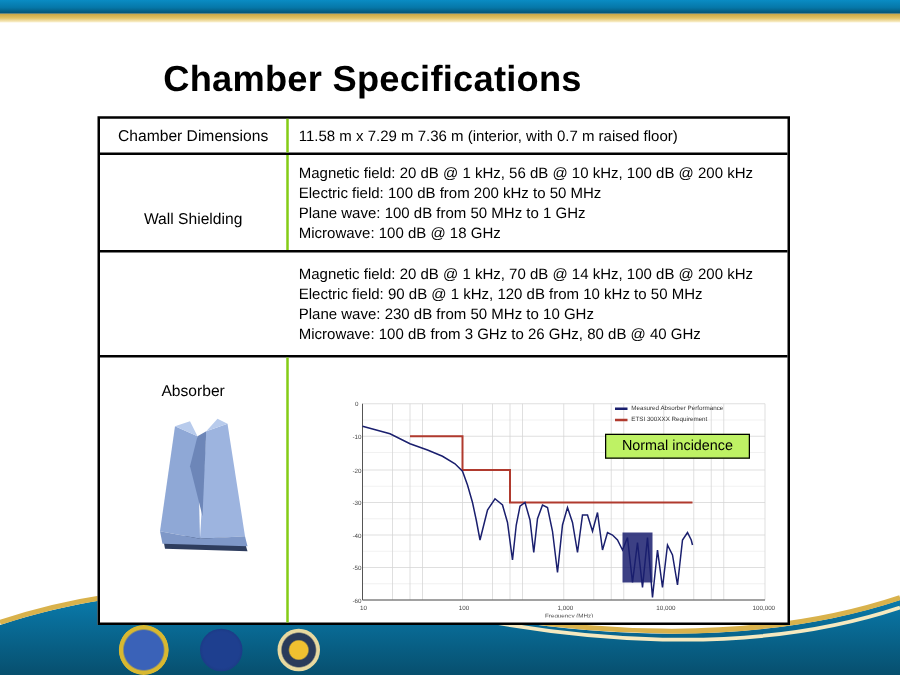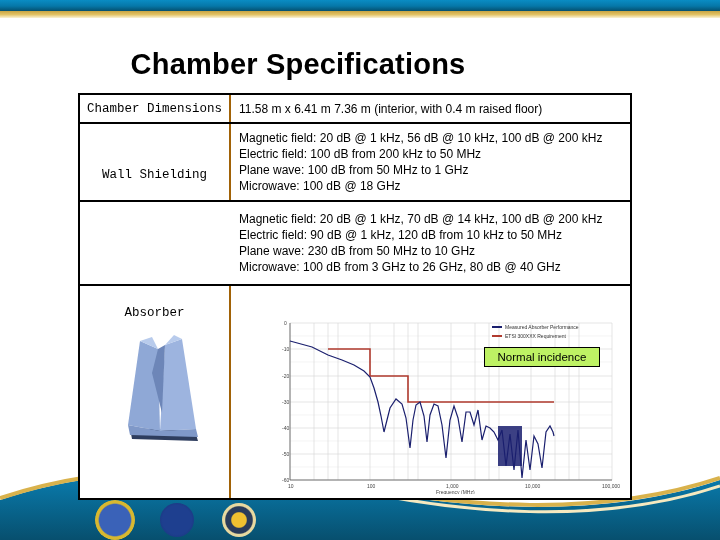--- a/index.html
+++ b/index.html
@@ -24,23 +24,23 @@
     
     .wave { position: absolute; left: 0; top: 440px; width: 720px; height: 100px; }
     .spec-table {
       position: absolute; left: 78px; top: 93px; width: 554px; height: 407px;
       border: 2px solid #000; box-sizing: border-box; background: #fff;
     }
     .row { position: absolute; left: 0; width: 100%; border-bottom: 2px solid #000; box-sizing: border-box; }
     .row.last { border-bottom: none; }
     .label-cell {
       position: absolute; left: 0; top: 0; width: 151px; height: 100%;
-      border-right: 2px solid #a16207; box-sizing: border-box;
+      border-right: 2px solid #84cc16; box-sizing: border-box;
       display: flex; align-items: center; justify-content: center;
-      font-family: Liberation Mono, monospace;
+      font-family: Liberation Sans, sans-serif;
       font-size: 12.5px; color: #000;
     }
     .value-cell {
       position: absolute; left: 159px; top: 0; right: 4px; height: 100%;
       font-family: "Liberation Sans", sans-serif; font-size: 12px; color: #000;
       line-height: 16px;
     }
     .value-line { white-space: nowrap; display: block; }
     .r1 { top: 0; height: 29px; }
     .r1 .value-cell { padding-top: 6px; }
@@ -85,21 +85,21 @@
   <path d="M0,58 C120,18 250,28 340,43 C460,68 600,78 720,38" stroke="#d9b24c" stroke-width="4" fill="none"></path>
   <path d="M340,47 C460,74 600,86 720,46" stroke="#f5e9c0" stroke-width="3" fill="none"></path>
 </svg>
 
 <div class="title">Chamber Specifications</div>
 
 <div class="spec-table">
   <div class="row r1">
     <div class="label-cell">Chamber Dimensions</div>
     <div class="value-cell">
-      <span class="value-line">11.58 m x 6.41 m 7.36 m (interior, with 0.4 m raised floor)</span>
+      <span class="value-line">11.58 m x 7.29 m 7.36 m (interior, with 0.7 m raised floor)</span>
     </div>
   </div>
   <div class="row r2">
     <div class="label-cell">Wall Shielding</div>
     <div class="value-cell">
       <span class="value-line">Magnetic field: 20 dB @ 1 kHz, 56 dB @ 10 kHz, 100 dB @ 200 kHz</span>
       <span class="value-line">Electric field: 100 dB from 200 kHz to 50 MHz</span>
       <span class="value-line">Plane wave: 100 dB from 50 MHz to 1 GHz</span>
       <span class="value-line">Microwave: 100 dB @ 18 GHz</span>
     </div>

